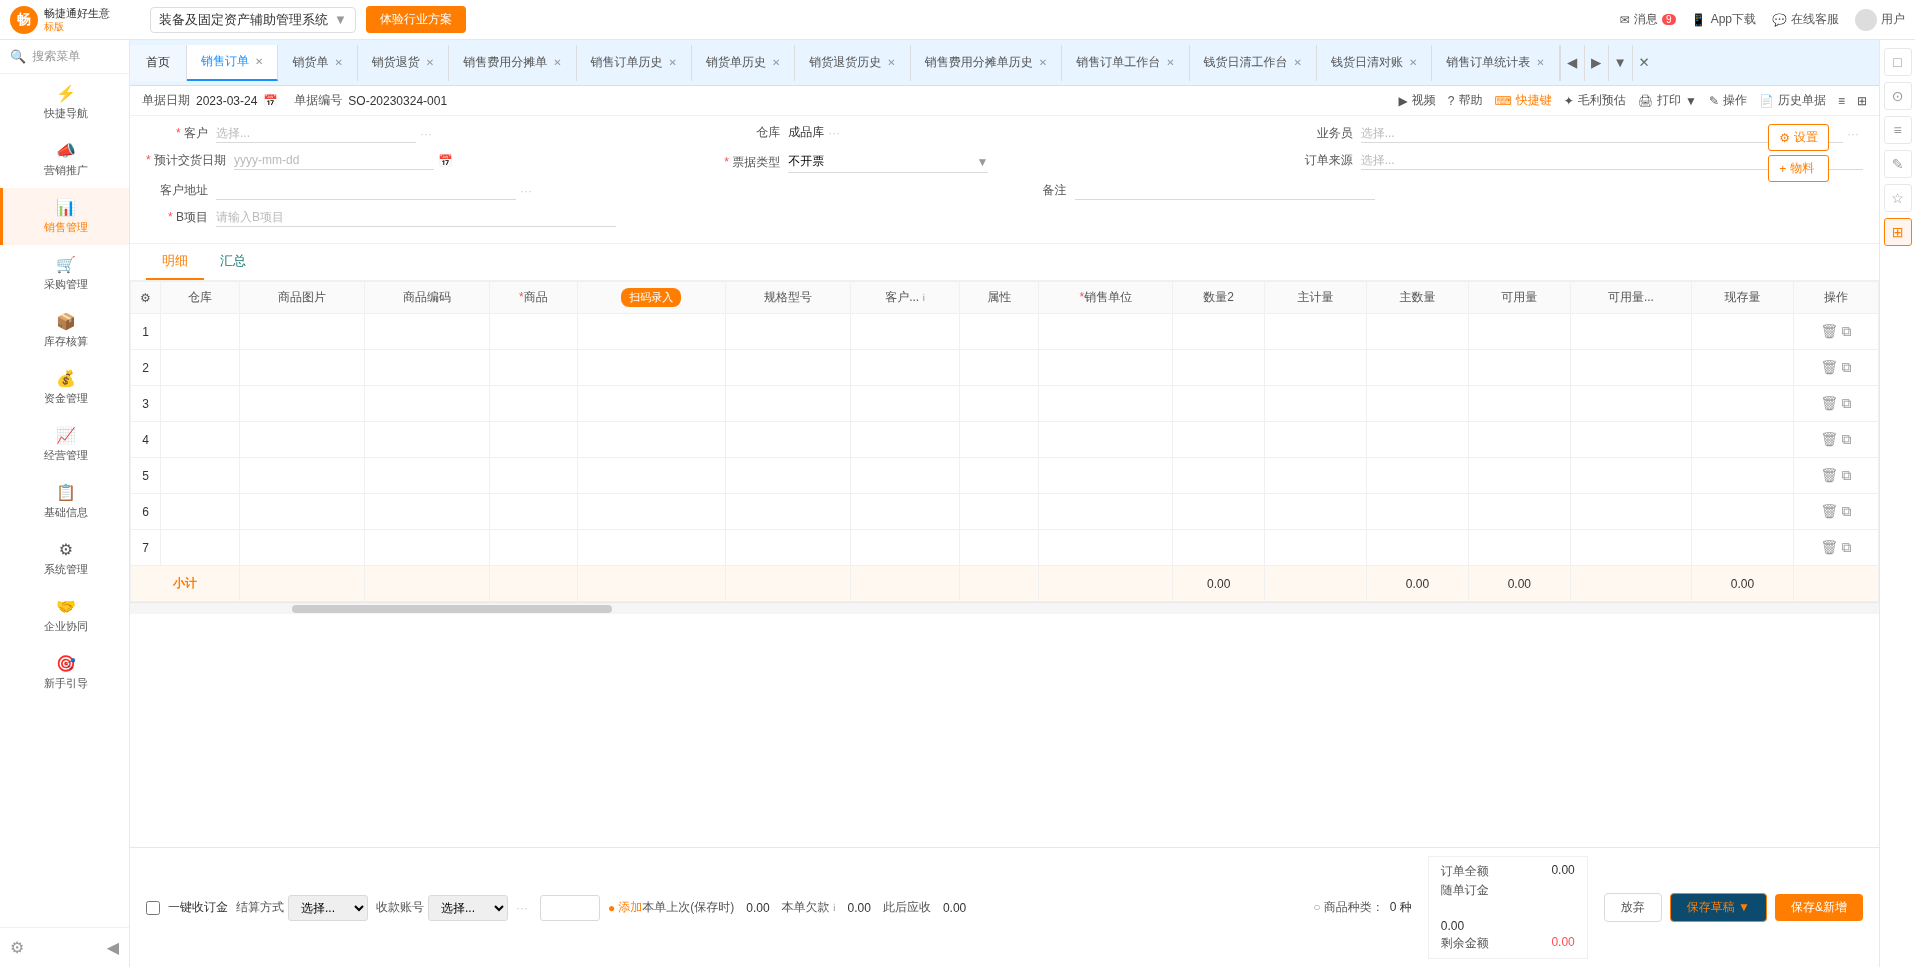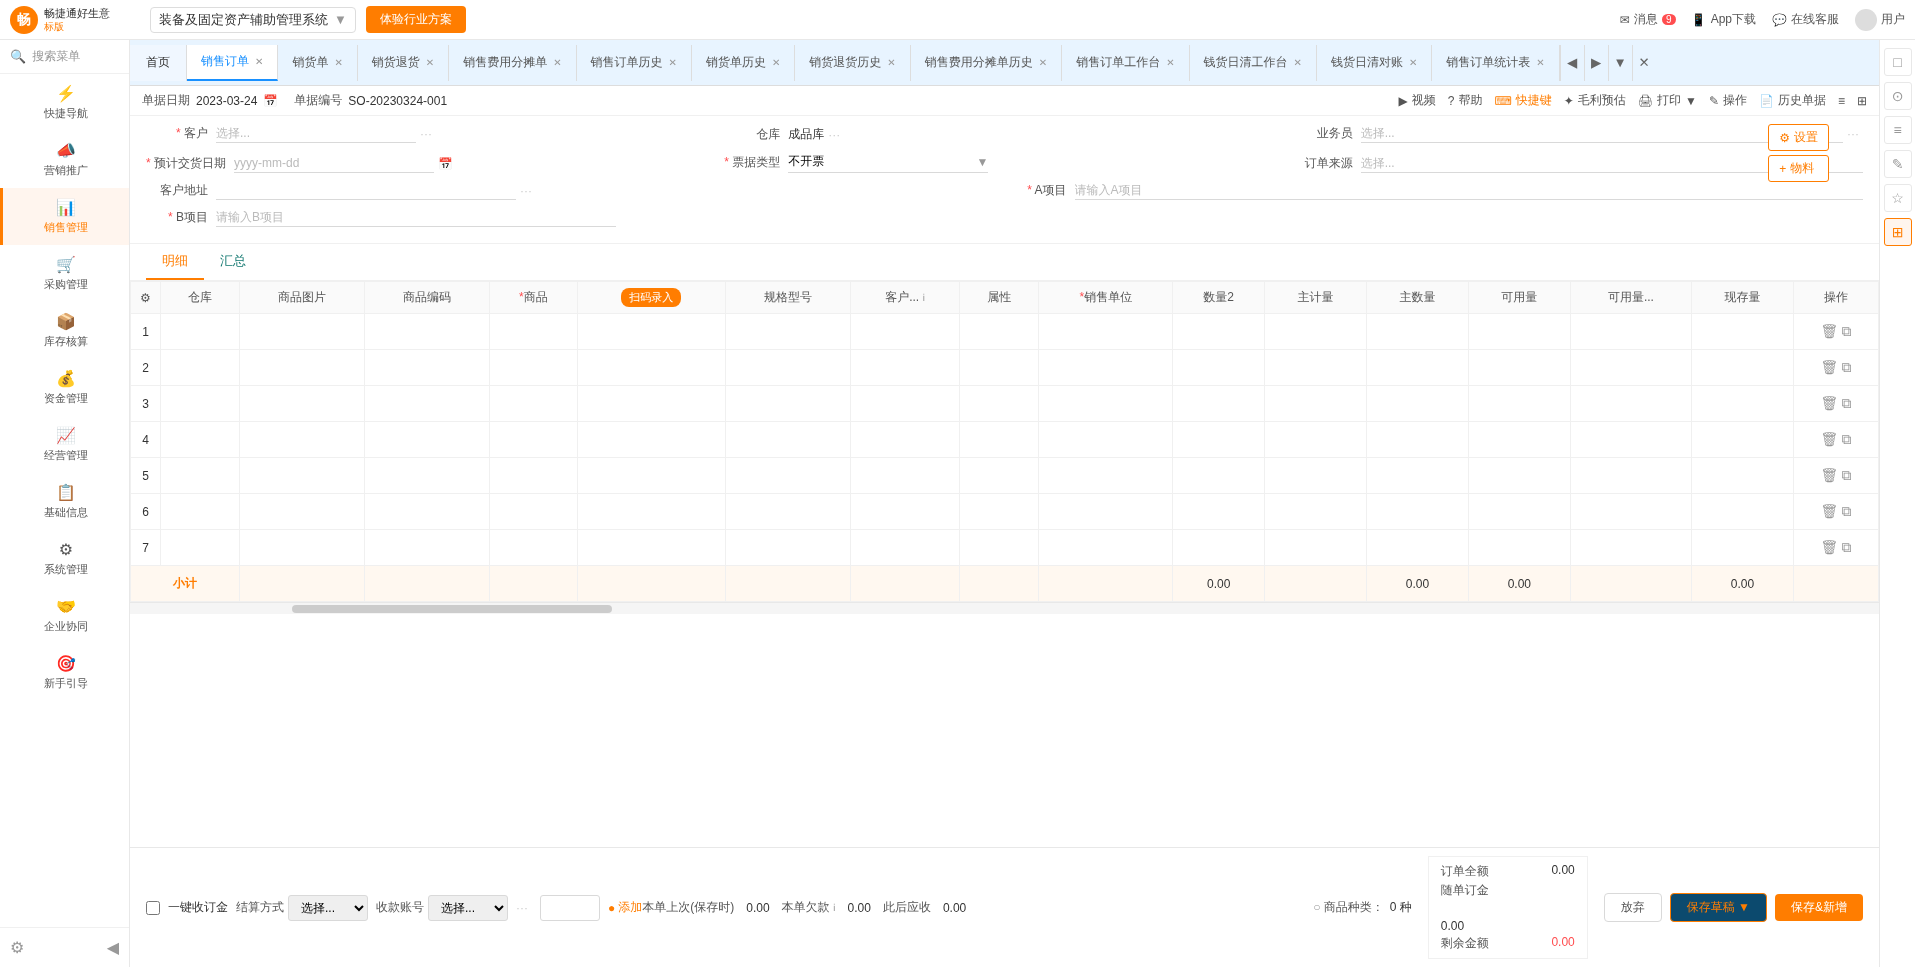--- a/index.html
+++ b/index.html
@@ -359,21 +359,21 @@
     }
     .right-panel-btn.orange { background: #fff5ee; color: #ff7d00; border-color: #ff7d00; }
 
     
     .info-section {
       padding: 8px 16px;
       border-bottom: 1px solid #f0f0f0;
     }
     .info-row {
       display: flex;
-      align-items: flex-end;
+      align-items: flex-start;
       gap: 0;
       margin-bottom: 8px;
     }
     .info-col {
       flex: 1;
       display: flex;
       align-items: center;
     }
     .info-label {
       font-size: 12px;
@@ -650,22 +650,22 @@
             </div>
           </div>
 
           <div class="info-row">
             <div class="info-col">
               <span class="info-label">客户地址</span>
               <input class="info-input" type="text" placeholder="" style="max-width: 300px;">
               <span class="field-dots">···</span>
             </div>
             <div class="info-col">
-              <span class="info-label"><span class="req">*</span> <span>A项目</span></span>
-              <input class="info-input" type="text" placeholder="请输入A项目" style="">
+              <span class="info-label">备注</span>
+              <input class="info-input" type="text" placeholder="" style="max-width: 300px;">
             </div>
           </div>
 
           <div class="info-row">
             <div class="info-col">
               <span class="info-label"><span class="req">*</span> <span>B项目</span></span>
               <input class="info-input" type="text" placeholder="请输入B项目" style="max-width: 400px;">
             </div>
           </div>
         </div>

